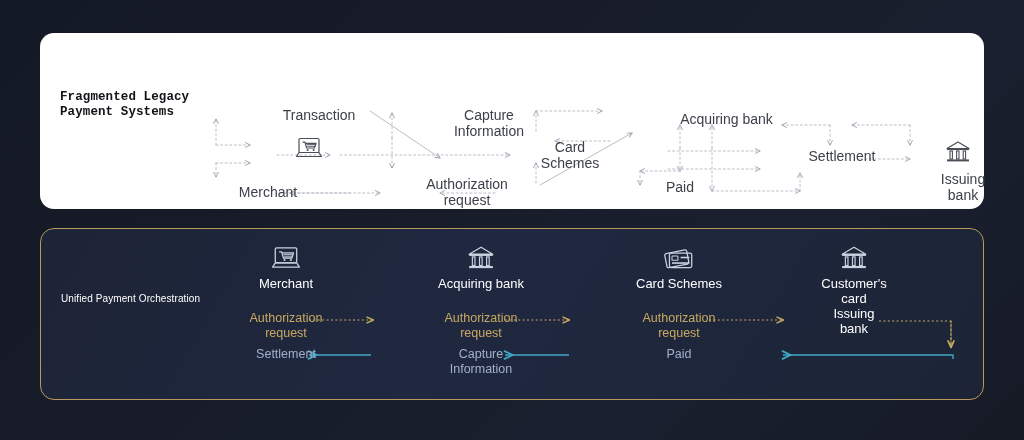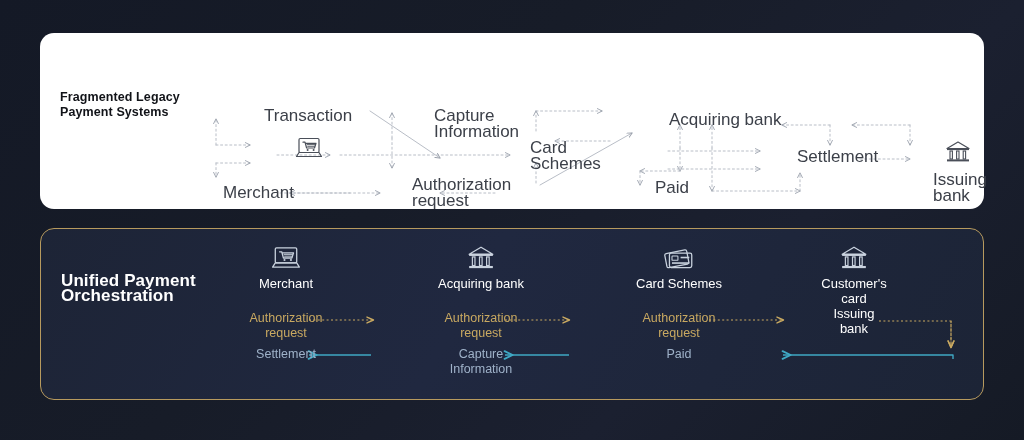--- a/index.html
+++ b/index.html
@@ -33,27 +33,29 @@
   .legacy-title {
     position: absolute;
     left: 20px;
     top: 57px;
     width: 130px;
     font-size: 12.5px;
     font-weight: bold;
     line-height: 15px;
     color: #111318;
     letter-spacing: .1px;
+    font-family: Liberation Mono, monospace;
   }
 
   .lg-node {
     position: absolute;
-    font-size: 17px;
+    font-size: 14px;
     line-height: 15.5px;
     color: #3c4049;
+    text-align: center;
     white-space: pre-line;
   }
 
   #legacy-svg {
     position: absolute;
     left: 0; top: 0;
     width: 944px; height: 176px;
     pointer-events: none;
   }
 
@@ -69,24 +71,24 @@
     width: 944px;
     height: 172px;
     background: linear-gradient(120deg, #1d2436 0%, #202840 45%, #1c2436 100%);
     border: 1px solid #b79a5e;
     border-radius: 14px;
   }
 
   .unified-title {
     position: absolute;
     left: 20px;
-    top: 44px;
+    top: 62px;
     width: 140px;
-    font-size: 17px;
-    font-weight: bold;
+    font-size: 10px;
+    font-weight: normal;
     line-height: 15px;
     color: #ffffff;
     letter-spacing: .1px;
   }
 
   .col {
     position: absolute;
     top: 12px;
     width: 150px;
     text-align: center;

